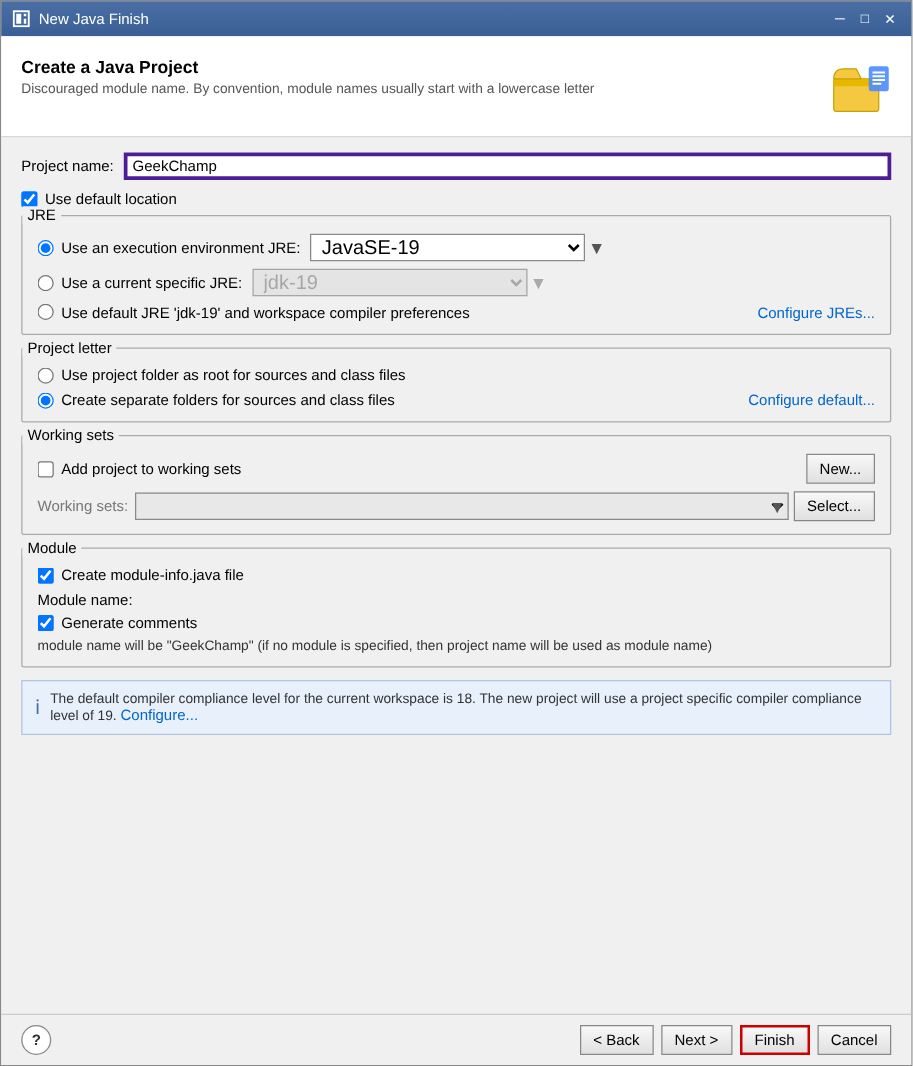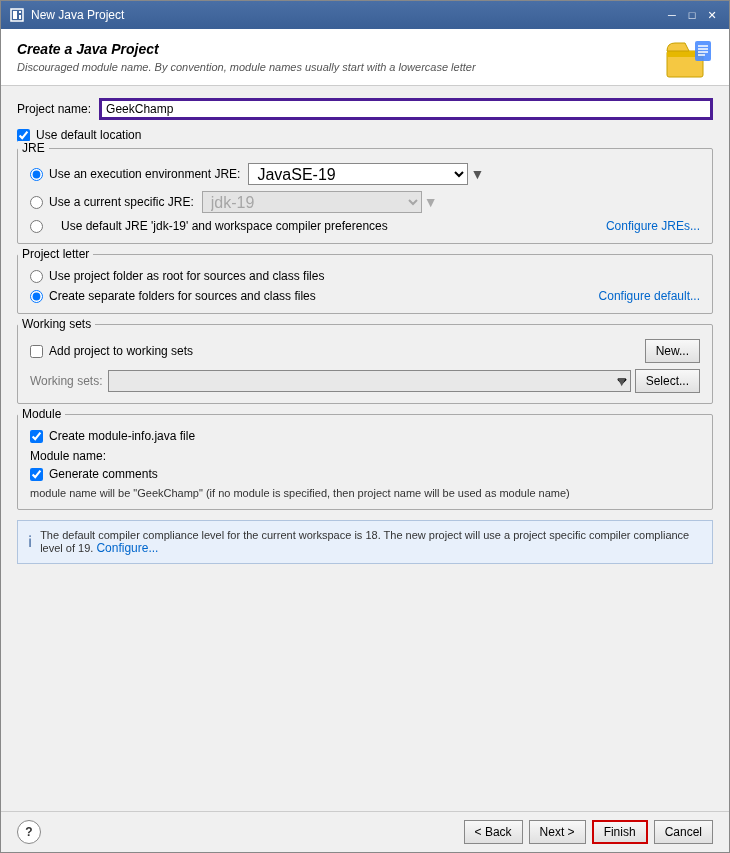--- a/index.html
+++ b/index.html
@@ -57,27 +57,26 @@
       border: none;
       color: white;
       cursor: pointer;
       font-size: 11px;
       display: flex;
       align-items: center;
       justify-content: center;
     }
     .dialog-header {
       background: white;
-      padding: 4px 16px;
-      display: flex;
-      align-items: center;
+      padding: 16px 16px;
+      display: flex;
+      align-items: flex-start;
       justify-content: space-between;
       border-bottom: 1px solid #ccc;
       flex-shrink: 0;
-      font-style: italic;
     }
     .dialog-header-text h2 {
       font-size: 14px;
       font-weight: bold;
       color: #000;
       margin-bottom: 4px;
     }
     .dialog-header-text p {
       font-size: 11px;
       color: #555;
@@ -253,21 +252,21 @@
 
   <div class="title-bar">
     <span class="title-bar-icon">
       <svg width="14" height="14" viewBox="0 0 14 14">
         <rect x="1" y="1" width="12" height="12" fill="none" stroke="white" stroke-width="1.5"></rect>
         <rect x="3" y="3" width="4" height="8" fill="white"></rect>
         <rect x="9" y="3" width="2" height="2" fill="white"></rect>
         <rect x="9" y="7" width="2" height="4" fill="white"></rect>
       </svg>
     </span>
-    <span class="title-bar-text">New Java Project</span>
+    <span class="title-bar-text">New Java Finish</span>
     <div class="title-bar-buttons">
       <button class="title-btn">─</button>
       <button class="title-btn">□</button>
       <button class="title-btn">✕</button>
     </div>
   </div>
 
   <div class="dialog-header">
     <div class="dialog-header-text">
       <h2>Create a Java Project</h2>
@@ -316,21 +315,21 @@
         <div style="display:flex; align-items:center; margin-bottom:6px;">
           <input type="radio" name="jre" id="jre2" style="margin-right: 6px;">
           <label for="jre2" style="font-size:12px; margin-right:8px;">Use a current specific JRE:</label>
           <select class="select-box select-disabled" disabled="" style="max-width:220px;">
             <option>jdk-19</option>
           </select>
           <span style="font-size:14px; color:#aaa; margin-left:2px;">▼</span>
         </div>
 
         <div style="display:flex; align-items:center; justify-content:space-between;">
-          <div style="display:flex; align-items:flex-end;gap:12px;">
+          <div style="display:flex; align-items:flex-start;">
             <input type="radio" name="jre" id="jre3" style="margin-right: 6px;">
             <label for="jre3" style="font-size:12px;">Use default JRE 'jdk-19' and workspace compiler preferences</label>
           </div>
           <a href="#" class="link" style="margin-left:auto; flex-shrink:0;">Configure JREs...</a>
         </div>
       </div>
     </div>
 
     <div class="group-box">
       <span class="group-legend">Project letter</span>

